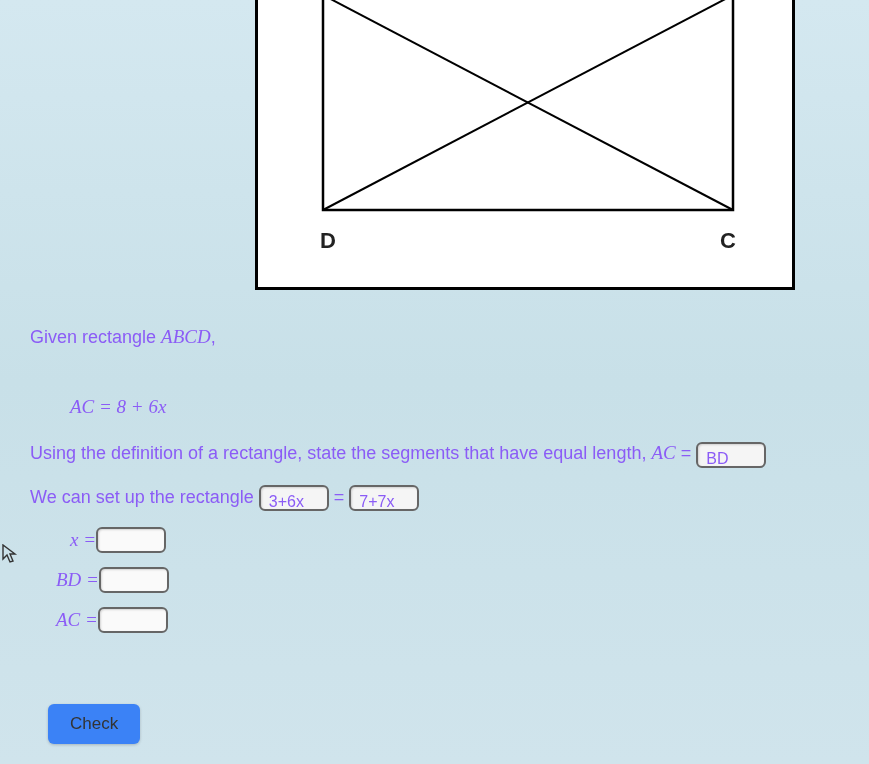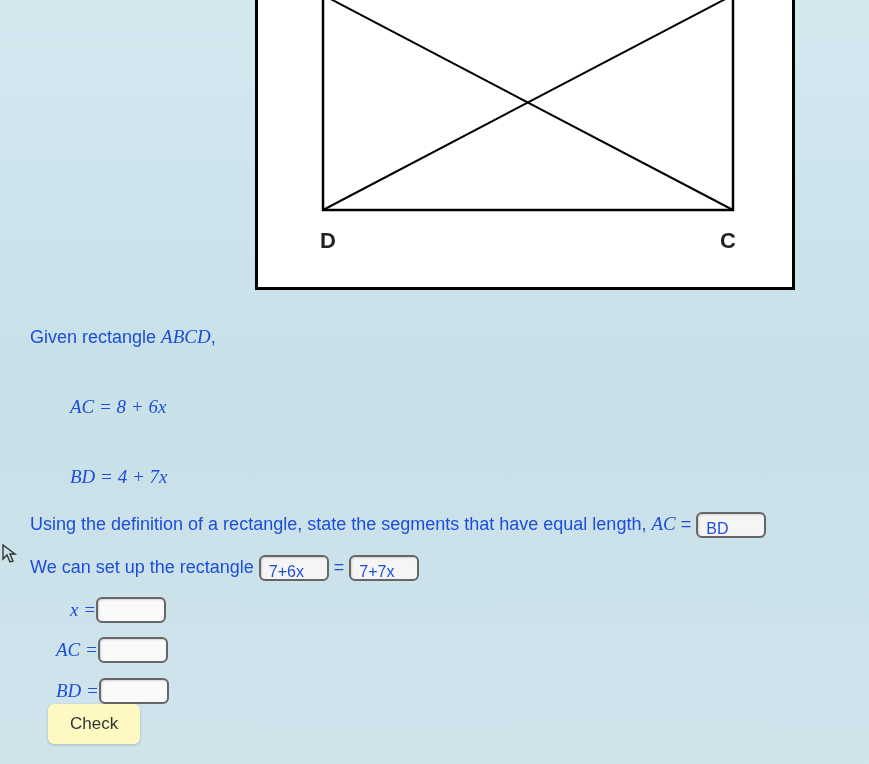--- a/index.html
+++ b/index.html
@@ -36,21 +36,21 @@
       font-size: 22px;
       color: #222;
     }
     .vertex-d { top: 228px; left: 320px; }
     .vertex-c { top: 228px; left: 720px; }
     .content {
       position: absolute;
       top: 320px;
       left: 30px;
       font-size: 18px;
-      color: #1d4ed8;
+      color: #8b5cf6;
       line-height: 1.8;
     }
     .indent { margin-left: 40px; margin-top: 36px; }
     .italic { font-style: italic; font-family: 'Times New Roman', serif; }
     .math { font-family: 'Times New Roman', serif; font-size: 19px; }
     .input-box {
       display: inline-block;
       border: 2px solid #666;
       border-radius: 6px;
       background: #f5f5f5;
@@ -64,21 +64,21 @@
     }
     .input-box.empty {
       background: #fafafa;
     }
     .row { margin-bottom: 6px; display: flex; align-items: center; }
     .row-para { margin-bottom: 10px; }
     .check-btn {
       position: absolute;
       bottom: 20px;
       left: 48px;
-      background: #fef9c3;
+      background: #3b82f6;
       border: none;
       border-radius: 6px;
       padding: 10px 22px;
       font-size: 17px;
       color: #333;
       cursor: pointer;
       box-shadow: 0 1px 3px rgba(0,0,0,0.2);
     }
     .cursor-icon {
       position: absolute;
@@ -99,40 +99,39 @@
   </svg>
 </div>
 <div class="vertex-label vertex-d">D</div>
 <div class="vertex-label vertex-c">C</div>
 
 <div class="content">
   <div class="row-para">
     <span>Given rectangle </span><span class="math italic">ABCD</span><span>,</span>
   </div>
   <div class="indent math italic">AC = 8 + 6x</div>
-  <div class="indent math italic">BD = 4 + 7x</div>
 
   <div class="row-para" style="margin-top:12px;">
     <span>Using the definition of a rectangle, state the segments that have equal length, </span><span class="math italic">AC</span><span> = </span><span class="input-box">BD</span>
   </div>
 
   <div class="row-para">
-    <span>We can set up the rectangle </span><span class="input-box">7+6x</span><span> = </span><span class="input-box">7+7x</span>
+    <span>We can set up the rectangle </span><span class="input-box">3+6x</span><span> = </span><span class="input-box">7+7x</span>
   </div>
 
   <div class="indent row" style="margin-top:8px;">
     <span class="math italic">x = </span>
     <span class="input-box empty"></span>
   </div>
   <div class="row" style="margin-left:26px;">
-    <span class="math italic">AC = </span>
+    <span class="math italic">BD = </span>
     <span class="input-box empty"></span>
   </div>
   <div class="row" style="margin-left:26px;">
-    <span class="math italic">BD = </span>
+    <span class="math italic">AC = </span>
     <span class="input-box empty"></span>
   </div>
 </div>
 
 <span class="cursor-icon">
   <svg width="16" height="20" viewBox="0 0 16 20">
       <path d="M1 1 L1 15 L5 11 L8 18 L11 17 L8 10 L13 10 Z" fill="none" stroke="#333" stroke-width="1.4"></path>
     </svg>
 </span>
 

